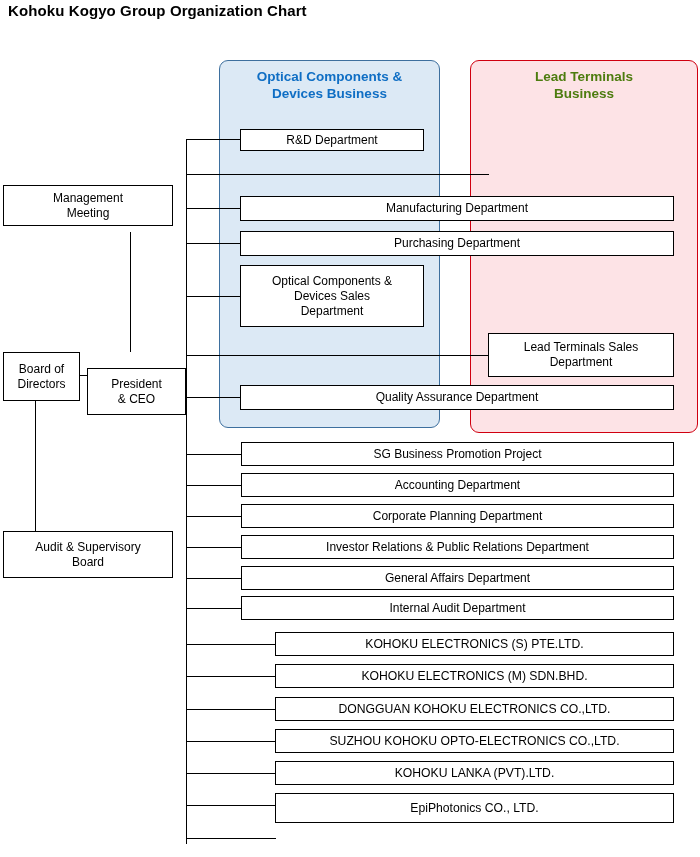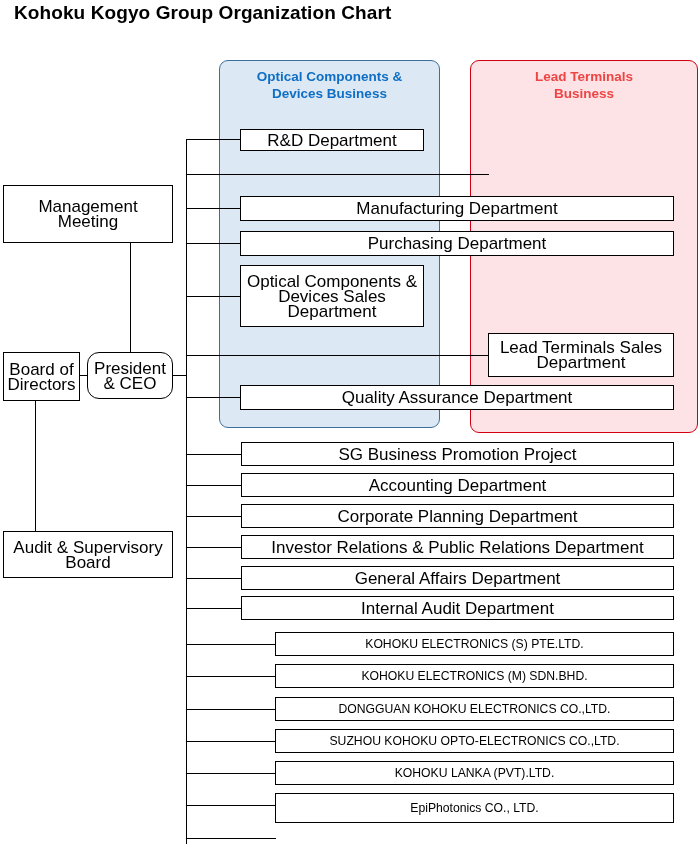--- a/index.html
+++ b/index.html
@@ -16,23 +16,23 @@
   }
   #chart-root {
     position: relative;
     width: 700px;
     height: 857px;
   }
 
   
   .chart-title {
     position: absolute;
-    left: 14px;
+    left: 8px;
     top: 2px;
-    font-size: 19px;
+    font-size: 15px;
     font-weight: bold;
     letter-spacing: 0.1px;
     white-space: nowrap;
   }
 
   
   .panel {
     position: absolute;
     box-sizing: border-box;
     border-radius: 9px;
@@ -47,41 +47,41 @@
   }
   .panel-title {
     position: absolute;
     text-align: center;
     font-weight: bold;
     font-size: 13.5px;
     line-height: 17px;
     white-space: pre-line;
   }
   .panel-title-blue { color: #0f6ec4; }
-  .panel-title-red  { color: #ef4444; }
+  .panel-title-red  { color: #4d7c0f; }
 
   
   .line {
     position: absolute;
     background: #000000;
   }
   .vline { width: 1px; }
   .hline { height: 1px; }
 
   
   .box {
     position: absolute;
     box-sizing: border-box;
     background: #ffffff;
     border: 1.1px solid #000000;
     display: flex;
     align-items: center;
     justify-content: center;
     text-align: center;
-    font-size: 17px;
+    font-size: 12px;
     line-height: 15px;
     padding: 0 3px;
     white-space: pre-line;
   }
   .box.small { font-size: 12.2px; }
 </style>
 </head>
 <body>
 
 <div id="chart-root">
@@ -122,25 +122,25 @@
   <div class="line hline" style="left:186px; top:608px; width:55px;"></div>
 
   <div class="line hline" style="left:186px; top:644px; width:90px;"></div>
   <div class="line hline" style="left:186px; top:676px; width:90px;"></div>
   <div class="line hline" style="left:186px; top:709px; width:90px;"></div>
   <div class="line hline" style="left:186px; top:741px; width:90px;"></div>
   <div class="line hline" style="left:186px; top:773px; width:90px;"></div>
   <div class="line hline" style="left:186px; top:805px; width:90px;"></div>
   <div class="line hline" style="left:186px; top:838px; width:90px;"></div>
 
-  <div class="box" style="left:3px; top:185px; width:170px; height:58px;">Management
+  <div class="box" style="left:3px; top:185px; width:170px; height:41px;">Management
 Meeting</div>
   <div class="box" style="left:3px; top:352px; width:77px; height:49px;">Board of
 Directors</div>
-  <div class="box" style="left:87px; top:352px; width:86px; height:47px;border-radius:12px;">President
+  <div class="box" style="left:87px; top:368px; width:99px; height:47px;">President
 &amp; CEO</div>
   <div class="box" style="left:3px; top:531px; width:170px; height:47px;">Audit &amp; Supervisory
 Board</div>
 
   <div class="box" style="left:240px; top:129px; width:184px; height:22px;">R&amp;D Department</div>
   <div class="box" style="left:240px; top:196px; width:434px; height:25px;">Manufacturing Department</div>
   <div class="box" style="left:240px; top:231px; width:434px; height:25px;">Purchasing Department</div>
   <div class="box" style="left:240px; top:265px; width:184px; height:62px;">Optical Components &amp;
 Devices Sales
 Department</div>

